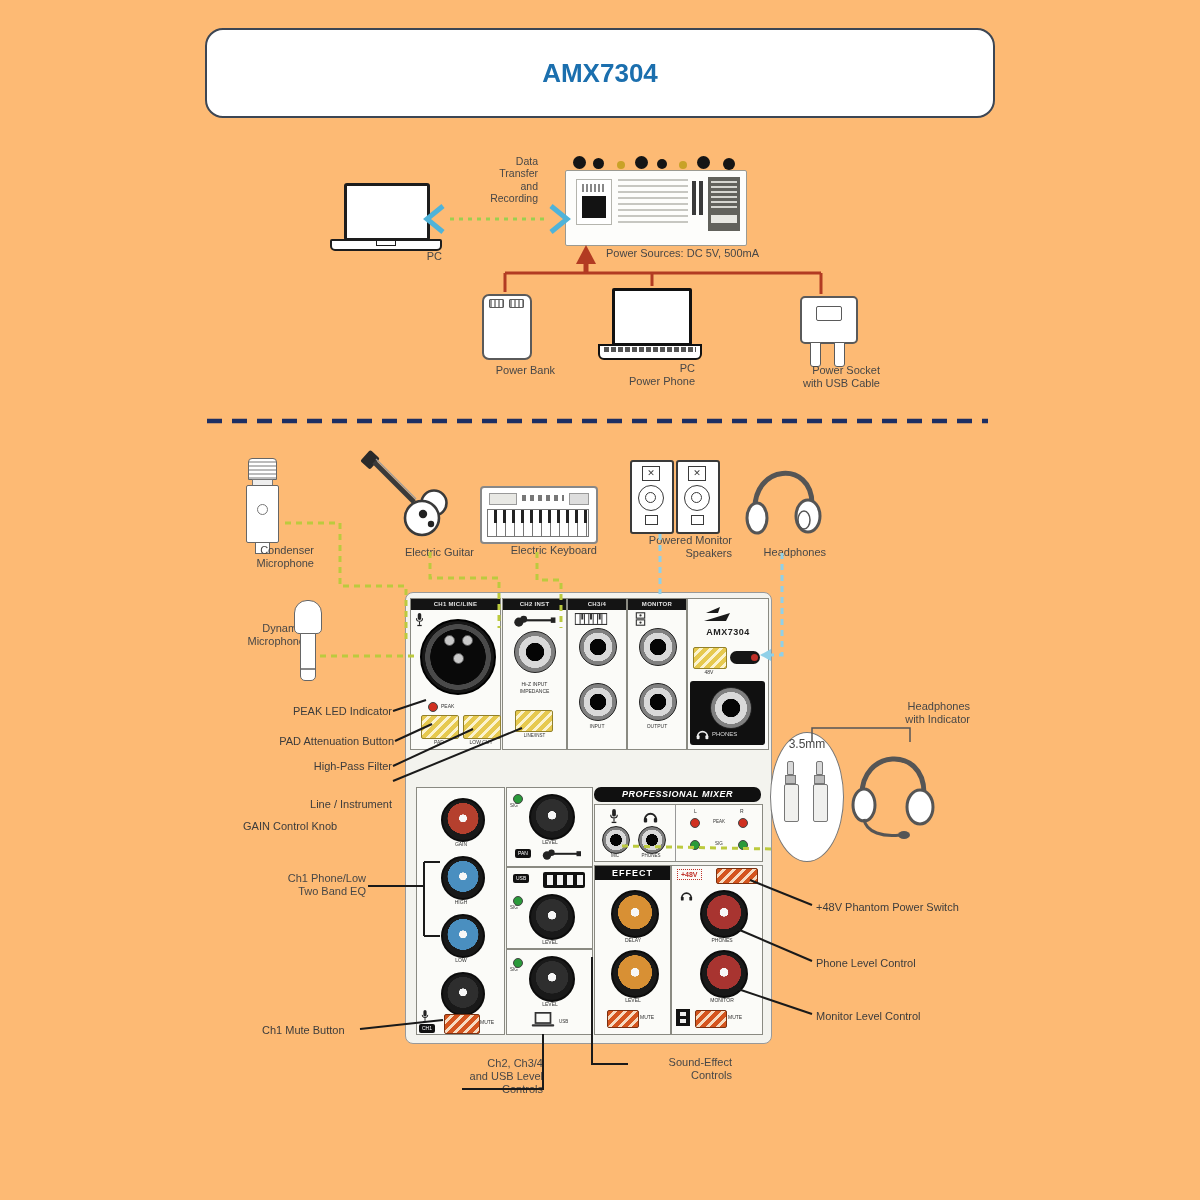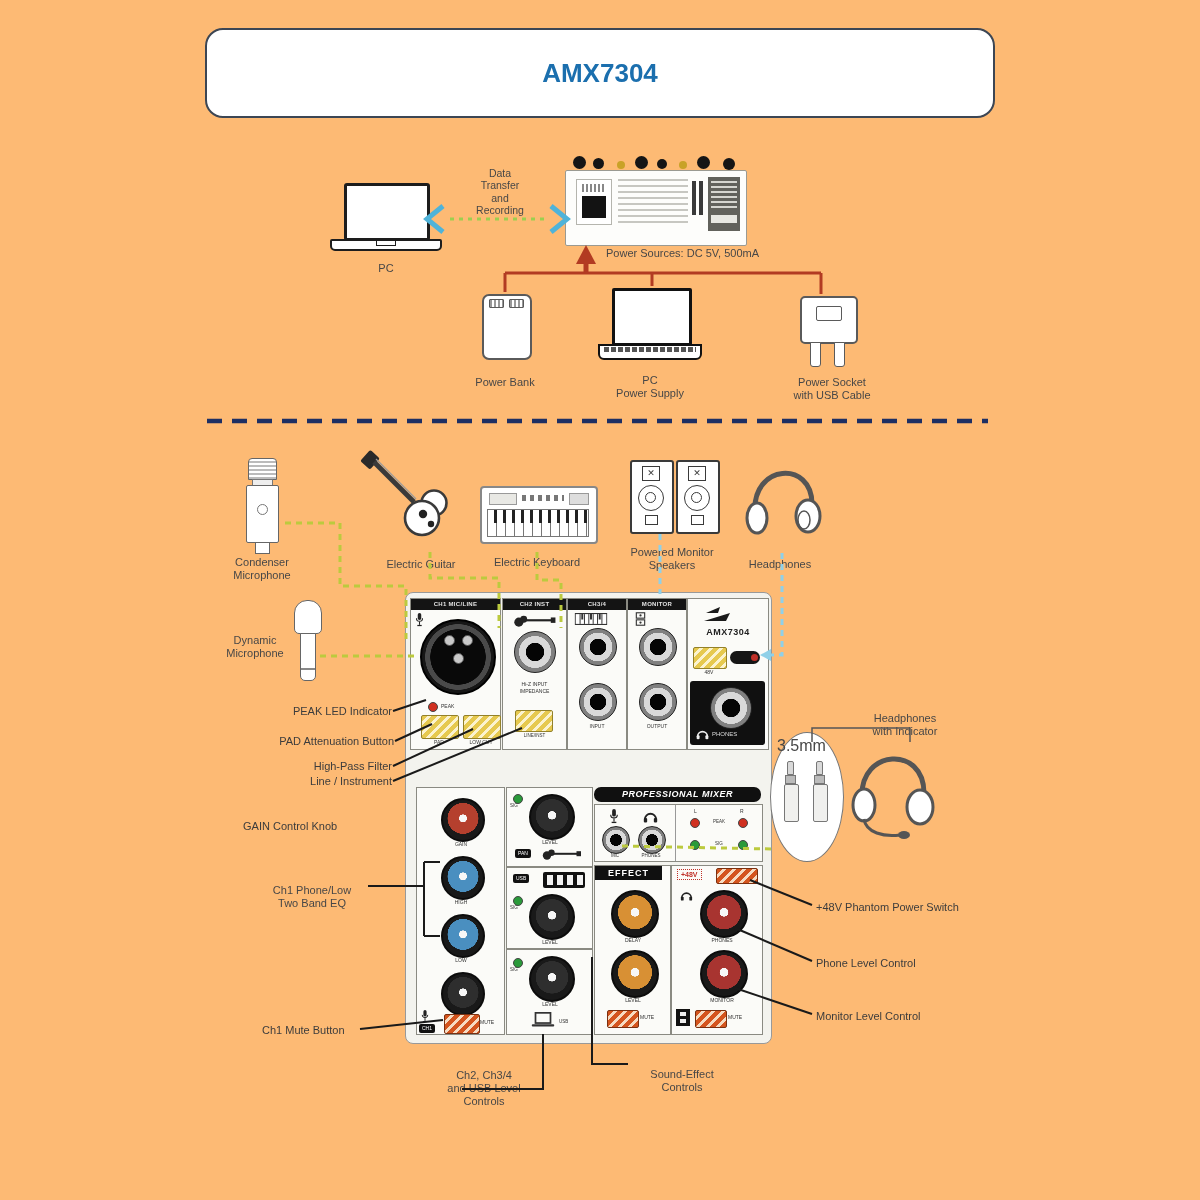--- a/index.html
+++ b/index.html
@@ -1,18 +1,18 @@
 <!DOCTYPE html>
 <html><head>
 <meta charset="utf-8">
 <style>
   html,body{margin:0;padding:0;background:#fff;font-family:"Liberation Sans",sans-serif;}
   #canvas{position:relative;width:1200px;height:1200px;background:#fdba74;overflow:hidden;}
   .abs{position:absolute;}
-  .lbl{position:absolute;color:#474747;font-size:11px;line-height:1.18;text-align:center;margin-top:12px;}
+  .lbl{position:absolute;color:#474747;font-size:11px;line-height:1.18;text-align:right;}
   .callout{position:absolute;color:#3c3c3c;font-size:11px;line-height:1.2;white-space:nowrap;}
   .callout.r{text-align:right;}
   
   #banner{position:absolute;left:205px;top:28px;width:786px;height:86px;border:2.5px solid #3c4654;
           border-radius:18px;display:flex;flex-direction:column;align-items:center;justify-content:center;background:#fff;}
   #banner .model{font-size:26px;font-weight:bold;color:#1b6fae;line-height:1;}
   #banner .product{font-size:40px;font-weight:bold;color:#0d0d0d;letter-spacing:.5px;line-height:1.15;}
   
   .panel-strip{position:absolute;background:#fbfbf8;border:1px solid #8a8a82;}
   .shead{position:absolute;left:0;top:0;right:0;height:11px;background:#141414;color:#e2e2e2;
@@ -129,21 +129,21 @@
   <div class="lbl" style="left:455px;top:364px;width:100px;">Power Bank</div>
 
   <div class="abs" style="left:598px;top:288px;width:104px;height:72px;">
     <div class="abs" style="left:14px;top:0;width:74px;height:52px;border:3px solid #111;border-radius:2px;background:#fff;"></div>
     <div class="abs" style="left:0;top:56px;width:100px;height:12px;border:2px solid #111;border-radius:0 0 6px 6px;background:#fff;">
       <div class="abs" style="left:4px;top:1px;width:92px;height:5px;background:repeating-linear-gradient(90deg,#555 0 5px,#fff 5px 7px);"></div>
     </div>
   </div>
   <div class="lbl" style="left:605px;top:362px;width:90px;">
     <span>PC</span><br>
-    <span>Power Supply</span>
+    <span>Power Phone</span>
   </div>
 
   <div class="abs" style="left:800px;top:296px;width:58px;height:72px;">
     <div class="abs" style="left:0;top:0;width:54px;height:44px;border:2px solid #5a5a5a;border-radius:5px;background:#fff;">
       <div class="abs" style="left:14px;top:8px;width:24px;height:13px;border:1.5px solid #5a5a5a;border-radius:2px;"></div>
     </div>
     <div class="abs" style="left:10px;top:46px;width:9px;height:23px;border:1.5px solid #5a5a5a;border-radius:0 0 3px 3px;background:#fff;"></div>
     <div class="abs" style="left:34px;top:46px;width:9px;height:23px;border:1.5px solid #5a5a5a;border-radius:0 0 3px 3px;background:#fff;"></div>
   </div>
   <div class="lbl" style="left:784px;top:364px;width:96px;">
@@ -365,21 +365,21 @@
         <div class="led red" style="left:14px;top:13px;"></div>
         <div class="tiny" style="left:30px;top:15px;width:26px;text-align:center;font-size:4.5px;">PEAK</div>
         <div class="led red" style="left:62px;top:13px;"></div>
         <div class="led green" style="left:14px;top:35px;"></div>
         <div class="tiny" style="left:30px;top:37px;width:26px;text-align:center;font-size:4.5px;">SIG</div>
         <div class="led green" style="left:62px;top:35px;"></div>
       </div>
     </div>
 
     <div class="panel-strip" style="left:188px;top:272px;width:75px;height:168px;">
-      <div class="abs" style="left:0;top:0;width:67px;height:14px;background:#101010;color:#fff;font-size:9px;font-weight:bold;text-align:center;line-height:14px;letter-spacing:1px;">EFFECT</div>
+      <div class="abs" style="left:0;top:0;width:75px;height:14px;background:#101010;color:#fff;font-size:9px;font-weight:bold;text-align:center;line-height:14px;letter-spacing:1px;">EFFECT</div>
       <div class="knob" style="left:16px;top:24px;width:44px;height:44px;--kc:#d89034;"></div>
       <div class="klabel" style="left:16px;top:72px;width:44px;">DELAY</div>
       <div class="knob" style="left:16px;top:84px;width:44px;height:44px;--kc:#d89034;"></div>
       <div class="klabel" style="left:16px;top:132px;width:44px;">LEVEL</div>
       <div class="btn-orange" style="left:12px;top:144px;width:30px;height:16px;"></div>
       <div class="tiny" style="left:45px;top:149px;">MUTE</div>
     </div>
 
     <div class="panel-strip" style="left:265px;top:272px;width:90px;height:168px;">
       <div class="abs" style="left:5px;top:3px;font-size:7px;font-weight:bold;color:#c03028;border:1px dotted #c03028;padding:1px 3px;">+48V</div>
@@ -398,21 +398,21 @@
       <div class="btn-orange" style="left:23px;top:144px;width:30px;height:16px;"></div>
       <div class="tiny" style="left:56px;top:149px;">MUTE</div>
     </div>
   </div>
 
   <div class="lbl" style="left:840px;top:700px;width:130px;">
     <span>Headphones</span><br>
     <span>with Indicator</span>
   </div>
   <div class="abs" style="left:770px;top:732px;width:72px;height:128px;border:1.5px solid #777;border-radius:50%;background:#fff;">
-    <div class="abs" style="left:6px;top:4px;width:60px;text-align:left;font-size:16px;color:#474747;">3.5mm</div>
+    <div class="abs" style="left:6px;top:4px;width:60px;text-align:center;font-size:12px;color:#474747;">3.5mm</div>
     <div class="abs" style="left:13px;top:28px;width:13px;height:84px;">
       <div style="margin:0 auto;width:5px;height:12px;background:#d9d9d9;border:1px solid #777;border-radius:2px 2px 0 0;"></div>
       <div style="margin:0 auto;width:9px;height:7px;background:#bbb;border:1px solid #777;"></div>
       <div style="margin:0 auto;width:13px;height:36px;background:#f0f0ee;border:1px solid #777;border-radius:2px;"></div>
     </div>
     <div class="abs" style="left:42px;top:28px;width:13px;height:84px;">
       <div style="margin:0 auto;width:5px;height:12px;background:#d9d9d9;border:1px solid #777;border-radius:2px 2px 0 0;"></div>
       <div style="margin:0 auto;width:9px;height:7px;background:#bbb;border:1px solid #777;"></div>
       <div style="margin:0 auto;width:13px;height:36px;background:#f0f0ee;border:1px solid #777;border-radius:2px;"></div>
     </div>
@@ -421,21 +421,21 @@
     <path d="M14,64 C12,16 76,12 76,60" fill="none" stroke="#555" stroke-width="5"></path>
     <ellipse cx="16" cy="72" rx="11" ry="16" fill="#fff" stroke="#555" stroke-width="3"></ellipse>
     <ellipse cx="72" cy="74" rx="13" ry="17" fill="#fff" stroke="#555" stroke-width="3"></ellipse>
     <path d="M16,86 C18,100 36,104 52,102" fill="none" stroke="#555" stroke-width="3"></path>
     <ellipse cx="56" cy="102" rx="6" ry="4" fill="#555"></ellipse>
   </svg>
 
   <div class="callout r" style="right:808px;top:705px;">PEAK LED Indicator</div>
   <div class="callout r" style="right:806px;top:735px;">PAD Attenuation Button</div>
   <div class="callout r" style="right:808px;top:760px;">High-Pass Filter</div>
-  <div class="callout r" style="right:808px;top:775px;">Line / Instrument</div>
+  <div class="callout r" style="right:808px;top:798px;">Line / Instrument</div>
   <div class="callout" style="left:243px;top:820px;">GAIN Control Knob</div>
   <div class="lbl" style="left:258px;top:872px;width:108px;">
     <span>Ch1 Phone/Low</span><br>
     <span>Two Band EQ</span>
   </div>
   <div class="callout" style="left:262px;top:1024px;">Ch1 Mute Button</div>
   <div class="lbl" style="left:425px;top:1057px;width:118px;">
     <span>Ch2, Ch3/4</span><br>
     <span>and USB Level</span><br>
     <span>Controls</span>

